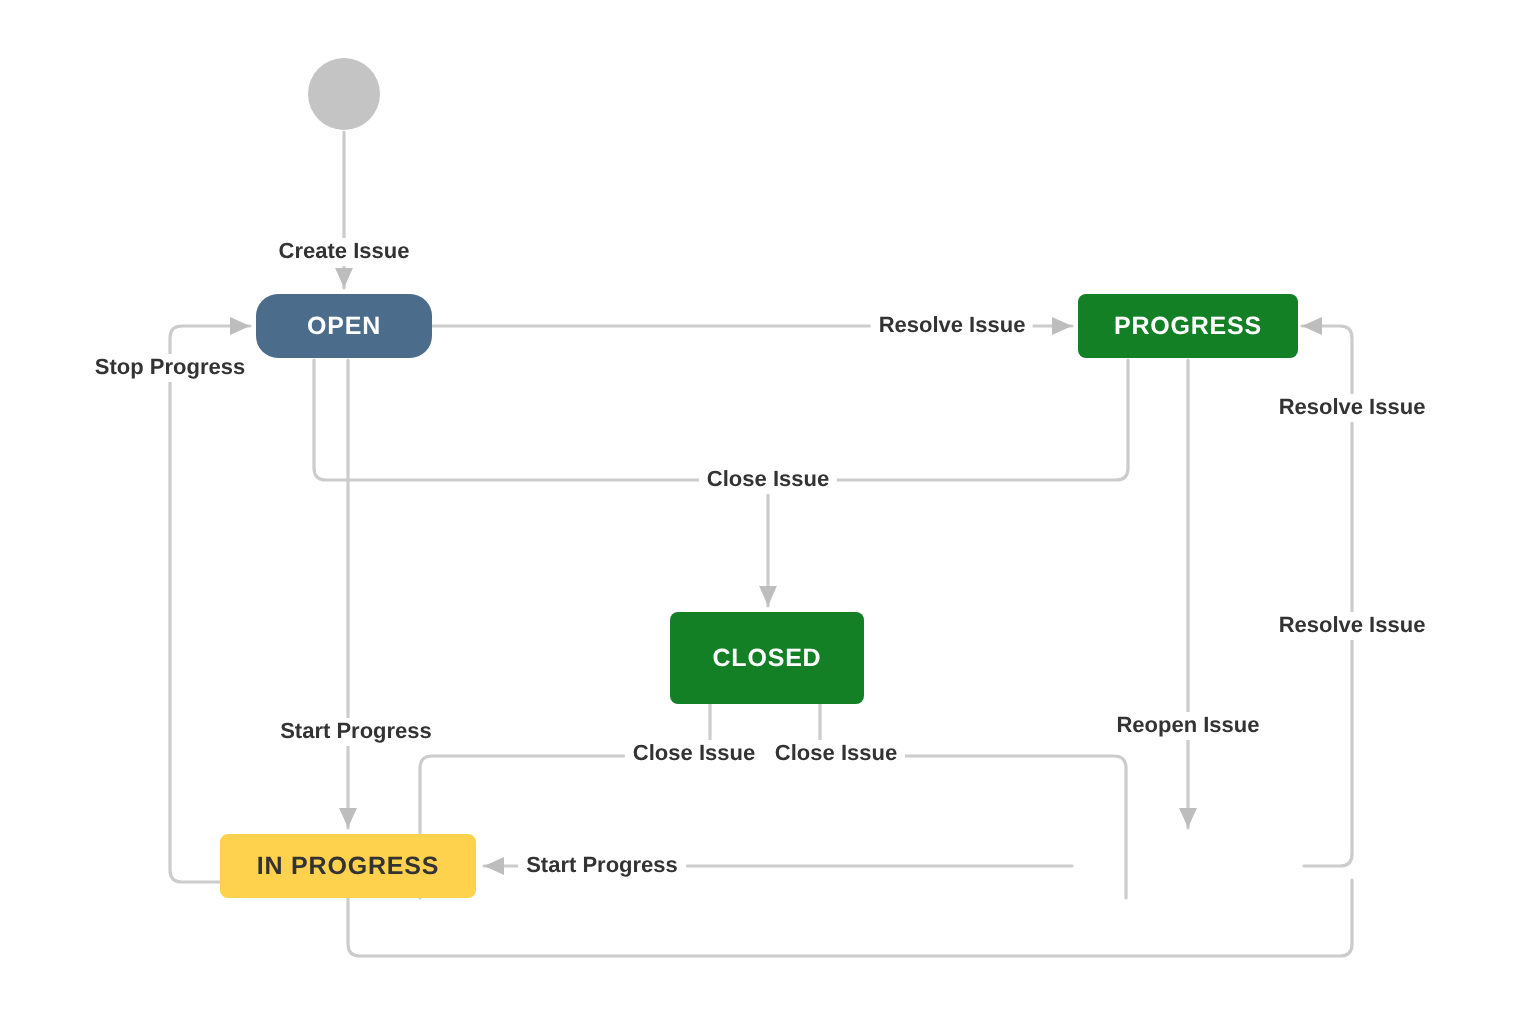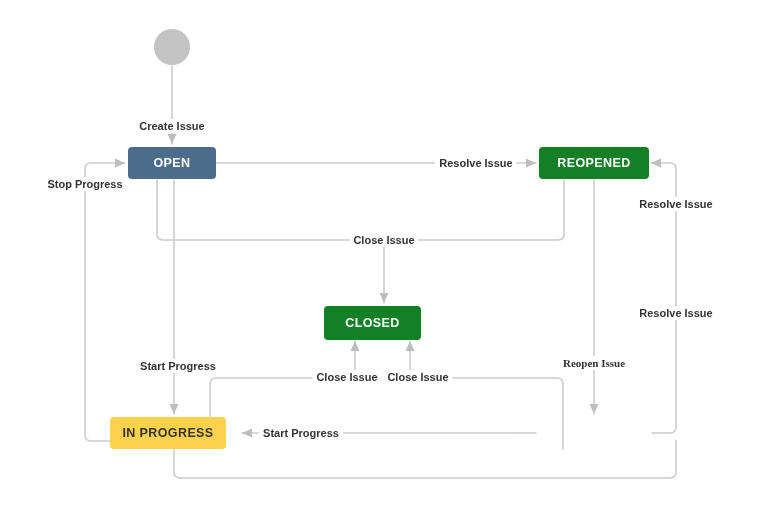--- a/index.html
+++ b/index.html
@@ -3,21 +3,21 @@
 <meta charset="utf-8">
 <style>
   html,body{margin:0;padding:0;background:#ffffff;}
   body{width:768px;height:517px;overflow:hidden;
        font-family:"Liberation Sans","DejaVu Sans",sans-serif;}
   #stage{position:relative;width:768px;height:517px;}
   svg#wires{position:absolute;left:0;top:0;width:768px;height:517px;}
   .node{position:absolute;display:flex;align-items:center;justify-content:center;
         border-radius:4px;font-weight:bold;font-size:12.5px;letter-spacing:.4px;
         box-sizing:border-box;}
-  .node.blue{background:#4c6c8c;color:#ffffff;}
+  .node.blue{background:#4c6c8c;color:#ffffff;border-radius:11px;}
   .node.green{background:#148026;color:#ffffff;}
   .node.amber{background:#ffd24d;color:#333333;}
   .startdot{position:absolute;border-radius:50%;background:#c4c4c4;}
   .lbl{position:absolute;font-size:11px;font-weight:bold;color:#333333;
        white-space:nowrap;background:#ffffff;padding:0 4px;line-height:14px;}
 </style>
 </head>
 <body>
 
 <div id="stage">
@@ -53,42 +53,42 @@
       <path d="M594,180 L594,414" marker-end="url(#ah)"></path>
 
       <path d="M536,433 L242,433" marker-end="url(#ah)"></path>
     </g>
   </svg>
 
   <div class="startdot" style="left:154px;top:29px;width:36px;height:36px;"></div>
 
   <div class="node blue" style="left:128px;top:147px;width:88px;height:32px;">OPEN</div>
 
-  <div class="node green" style="left:539px;top:147px;width:110px;height:32px;">REOPENED</div>
+  <div class="node green" style="left:539px;top:147px;width:110px;height:32px;">PROGRESS</div>
 
-  <div class="node green" style="left:324px;top:306px;width:97px;height:34px;">CLOSED</div>
+  <div class="node green" style="left:335px;top:306px;width:97px;height:46px;">CLOSED</div>
 
-  <div class="node amber" style="left:110px;top:417px;width:116px;height:32px;">IN PROGRESS</div>
+  <div class="node amber" style="left:110px;top:417px;width:128px;height:32px;">IN PROGRESS</div>
 
 
   <div class="lbl" style="left:172px;top:119px;transform:translateX(-50%);">Create Issue</div>
 
   <div class="lbl" style="left:476px;top:156px;transform:translateX(-50%);">Resolve Issue</div>
 
   <div class="lbl" style="left:85px;top:177px;transform:translateX(-50%);text-align:center;">Stop Progress</div>
 
   <div class="lbl" style="left:384px;top:233px;transform:translateX(-50%);">Close Issue</div>
 
   <div class="lbl" style="left:676px;top:197px;transform:translateX(-50%);">Resolve Issue</div>
 
   <div class="lbl" style="left:676px;top:306px;transform:translateX(-50%);">Resolve Issue</div>
 
   <div class="lbl" style="left:178px;top:359px;transform:translateX(-50%);">Start Progress</div>
 
   <div class="lbl" style="left:347px;top:370px;transform:translateX(-50%);">Close Issue</div>
 
   <div class="lbl" style="left:418px;top:370px;transform:translateX(-50%);">Close Issue</div>
 
-  <div class="lbl" style="left:594px;top:356px;transform:translateX(-50%);font-family:Liberation Serif, serif;">Reopen Issue</div>
+  <div class="lbl" style="left:594px;top:356px;transform:translateX(-50%);">Reopen Issue</div>
 
   <div class="lbl" style="left:301px;top:426px;transform:translateX(-50%);">Start Progress</div>
 
 </div>
 
 </body></html>

